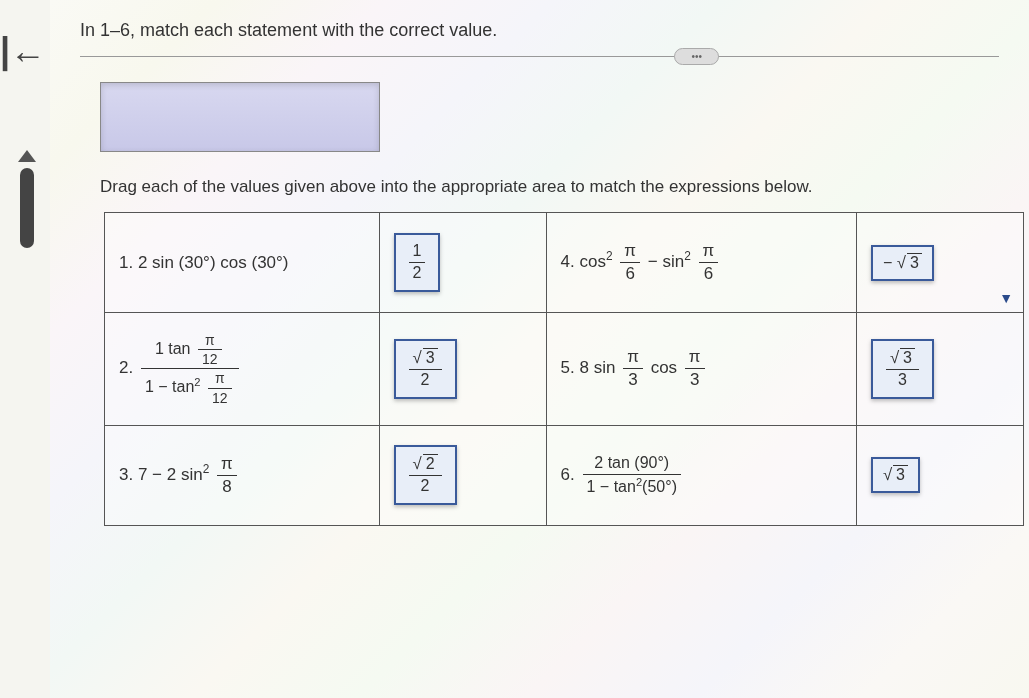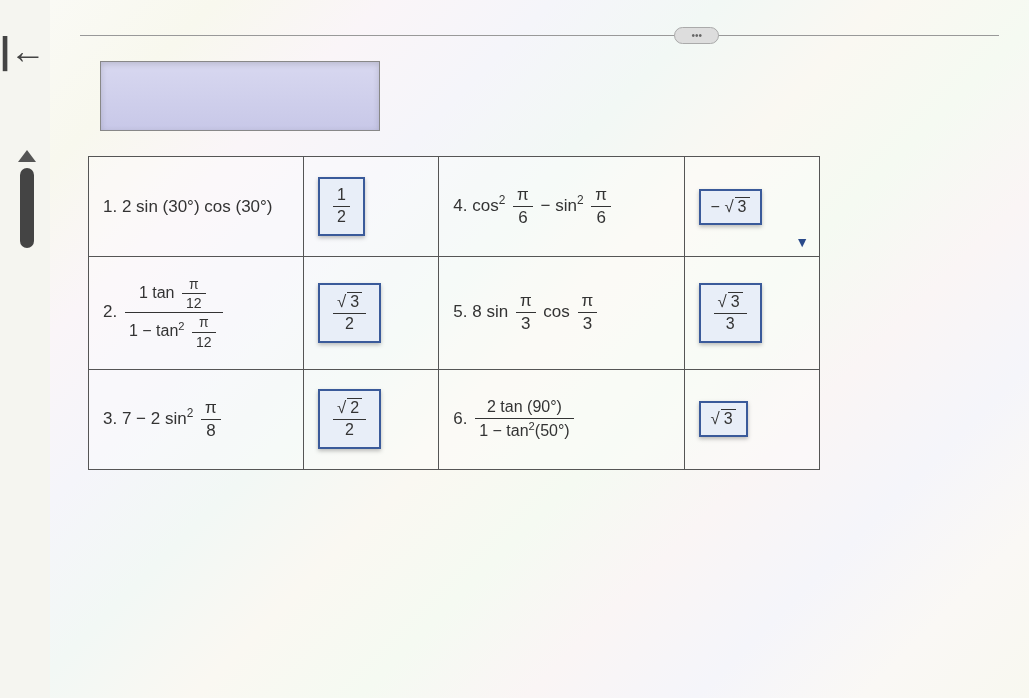--- a/index.html
+++ b/index.html
@@ -79,22 +79,22 @@
       margin: 15px 20px 25px 20px;
       box-shadow: inset 0 2px 6px rgba(0,0,0,0.15);
     }
     .subinstruction {
       font-size: 17px;
       margin: 20px 20px 15px 20px;
       color: #333;
     }
     table.match {
       border-collapse: collapse;
-      margin: 0 8px;
-      width: 732px;
+      margin: 0 24px;
+      width: 920px;
       background: rgba(255,255,255,0.3);
     }
     table.match td {
       border: 1px solid #555;
       padding: 18px 14px;
       vertical-align: middle;
       height: 100px;
     }
     td.expr { width: 230px; font-size: 17px; }
     td.ans  { width: 140px; text-align: left; }
@@ -151,27 +151,29 @@
 
 <div class="back-arrow">|←</div>
 
 <div class="scroll-indicator">
   <div class="scroll-up"></div>
   <div class="scroll-track"></div>
 </div>
 
 <div class="content">
 
+  <div class="instruction">In 1–6, match each statement with the correct value.</div>
 
   <div class="divider">
     <div class="pill">•••</div>
   </div>
 
   <div class="answer-pool"></div>
 
+  <div class="subinstruction">Drag each of the values given above into the appropriate area to match the expressions below.</div>
 
   <table class="match">
 
     <tbody>
         <tr>
       <td class="expr">
         <span>1.</span>
         <span>2 sin (30°) cos (30°)</span>
       </td>
       <td class="ans">

